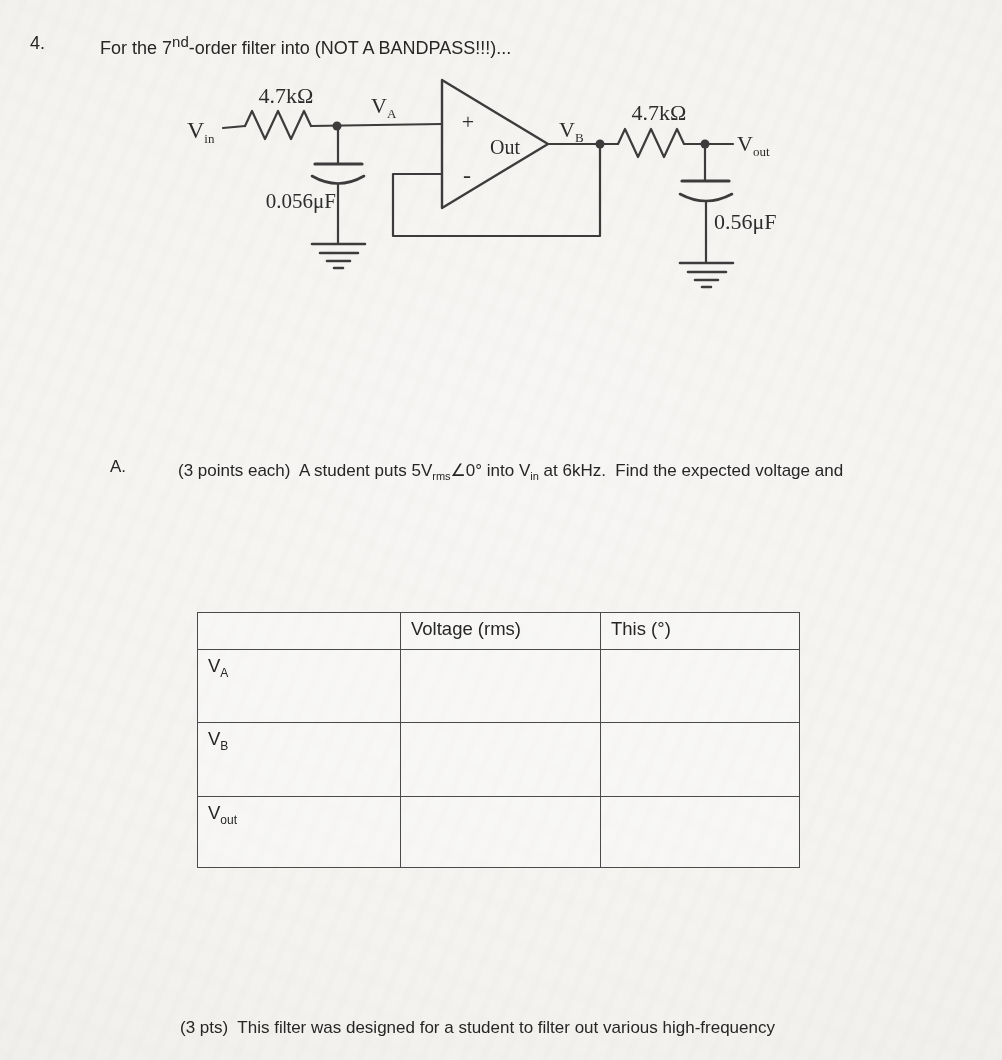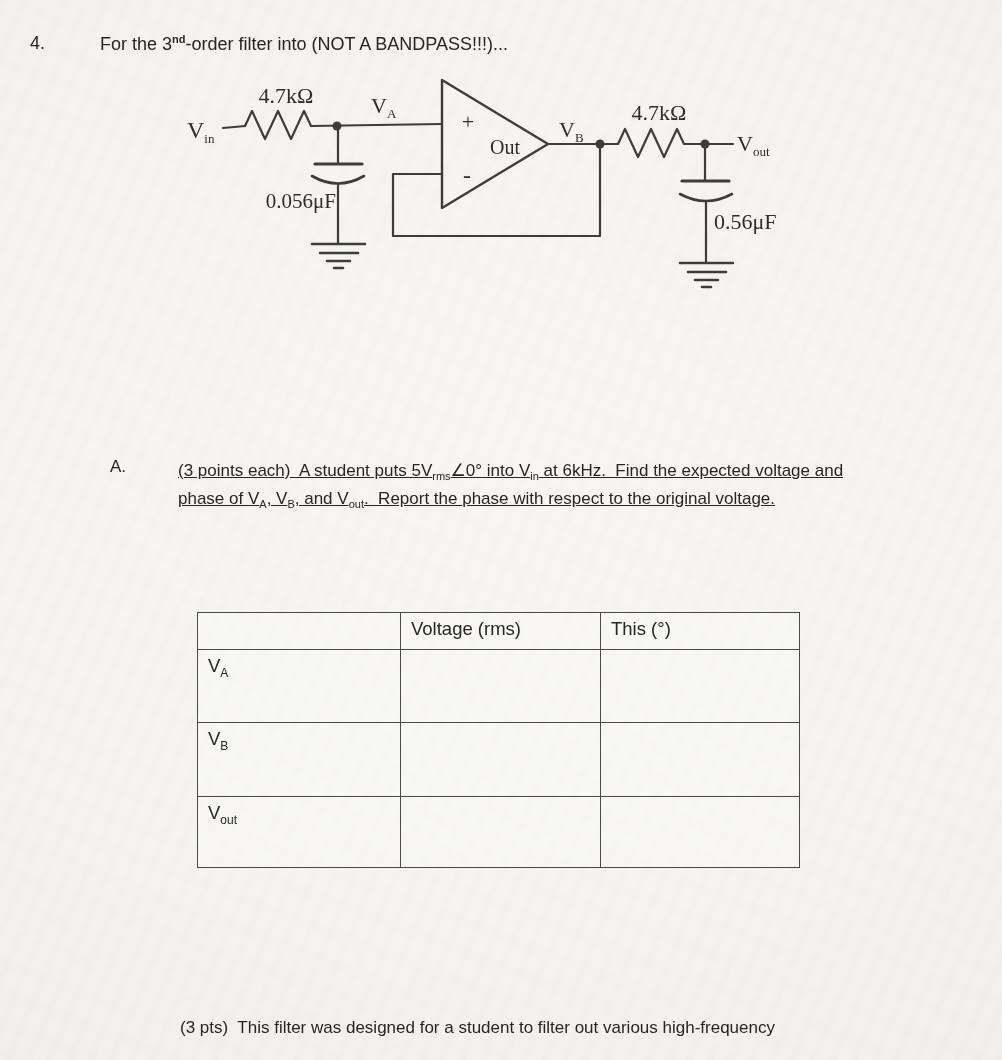--- a/index.html
+++ b/index.html
@@ -14,26 +14,26 @@
       radial-gradient(135% 105% at 50% 42%, #f7f6f4 0%, #f4f3f0 45%, #efede9 78%, #e8e6e2 100%);
   }
   .noise{
     position:absolute;inset:0;pointer-events:none;opacity:.5;
     background:
       repeating-linear-gradient(113deg, rgba(120,115,105,.025) 0 7px, rgba(255,255,255,0) 7px 19px),
       repeating-linear-gradient(21deg, rgba(120,115,105,.02) 0 11px, rgba(255,255,255,0) 11px 29px);
   }
   .qnum{position:absolute;left:30px;top:33px;font-size:18px;}
   .qtitle{position:absolute;left:100px;top:33px;font-size:18px;white-space:pre-wrap;}
-  .qtitle sup{font-size:11px;font-weight:bold;}
+  .qtitle sup{font-size:15px;}
   svg.circuit{position:absolute;left:0;top:0;}
   .serifbl{font-family:"Liberation Serif","DejaVu Serif",serif;}
   .pa-label{position:absolute;left:110px;top:457px;font-size:17px;}
   .pa-text{position:absolute;left:178px;top:457px;width:810px;font-size:17px;line-height:28px;}
-  .pa-line{white-space:pre-wrap;text-decoration:underline;}
+  .pa-line{white-space:pre-wrap;}
   .pa-text sub{font-size:11px;line-height:0;}
   .tablewrap{position:absolute;left:197px;top:612px;}
   table.answers{border-collapse:collapse;table-layout:fixed;width:602px;}
   table.answers td{
     border:1.6px solid #4a4a4a;font-size:18.5px;padding:5px 10px;
     vertical-align:top;box-sizing:border-box;background:rgba(252,252,251,.35);
   }
   tr.hrow td{height:37px;}
   tr.r1 td{height:73px;}
   tr.r2 td{height:74px;}
@@ -41,21 +41,21 @@
   td sub{font-size:12px;line-height:0;}
   .pb-text{position:absolute;left:180px;top:957px;font-size:17px;line-height:28.5px;white-space:pre-wrap;}
 </style>
 </head>
 <body>
 
 <div class="page">
   <div class="noise"></div>
 
   <div class="qnum">4.</div>
-  <div class="qtitle"><span>For the 3</span><sup>nd</sup><span>-order filter into (NOT A BANDPASS!!!)...</span></div>
+  <div class="qtitle"><span>For the 7</span><sup>nd</sup><span>-order filter into (NOT A BANDPASS!!!)...</span></div>
 
   <svg class="circuit" width="1002" height="320" viewBox="0 0 1002 320">
     <g stroke="#3c3c3c" stroke-width="2.2" fill="none" stroke-linecap="round" stroke-linejoin="round">
       <path d="M223,128 L245,126"></path>
       <path d="M245,126 l7,-15 l13,28 l13,-28 l13,28 l13,-28 l7,15"></path>
       <path d="M311,126 L442,124"></path>
       <path d="M338,126 V164"></path>
       <path stroke-width="3.2" d="M315,164 H362"></path>
       <path stroke-width="2.6" d="M312,176 Q338,191 364,176"></path>
       <path d="M338,184 V243"></path>
@@ -86,21 +86,20 @@
       <text x="559" y="137" font-size="22"><tspan>V</tspan><tspan dy="5" font-size="13">B</tspan></text>
       <text x="659" y="120" font-size="22" text-anchor="middle">4.7kΩ</text>
       <text x="737" y="151" font-size="22"><tspan>V</tspan><tspan dy="5" font-size="13">out</tspan></text>
       <text x="714" y="229" font-size="22">0.56μF</text>
     </g>
   </svg>
 
   <div class="pa-label">A.</div>
   <div class="pa-text">
     <div class="pa-line"><span>(3 points each)  A student puts 5V</span><sub>rms</sub><span>∠0° into V</span><sub>in</sub><span> at 6kHz.  Find the expected voltage and</span></div>
-    <div class="pa-line"><span>phase of V</span><sub>A</sub><span>, V</span><sub>B</sub><span>, and V</span><sub>out</sub><span>.  Report the phase with respect to the original voltage.</span></div>
   </div>
 
   <div class="tablewrap">
     <table class="answers">
       <colgroup>
           <col style="width:203px">
           <col style="width:200px">
           <col style="width:199px">
         </colgroup>
       <tbody>

